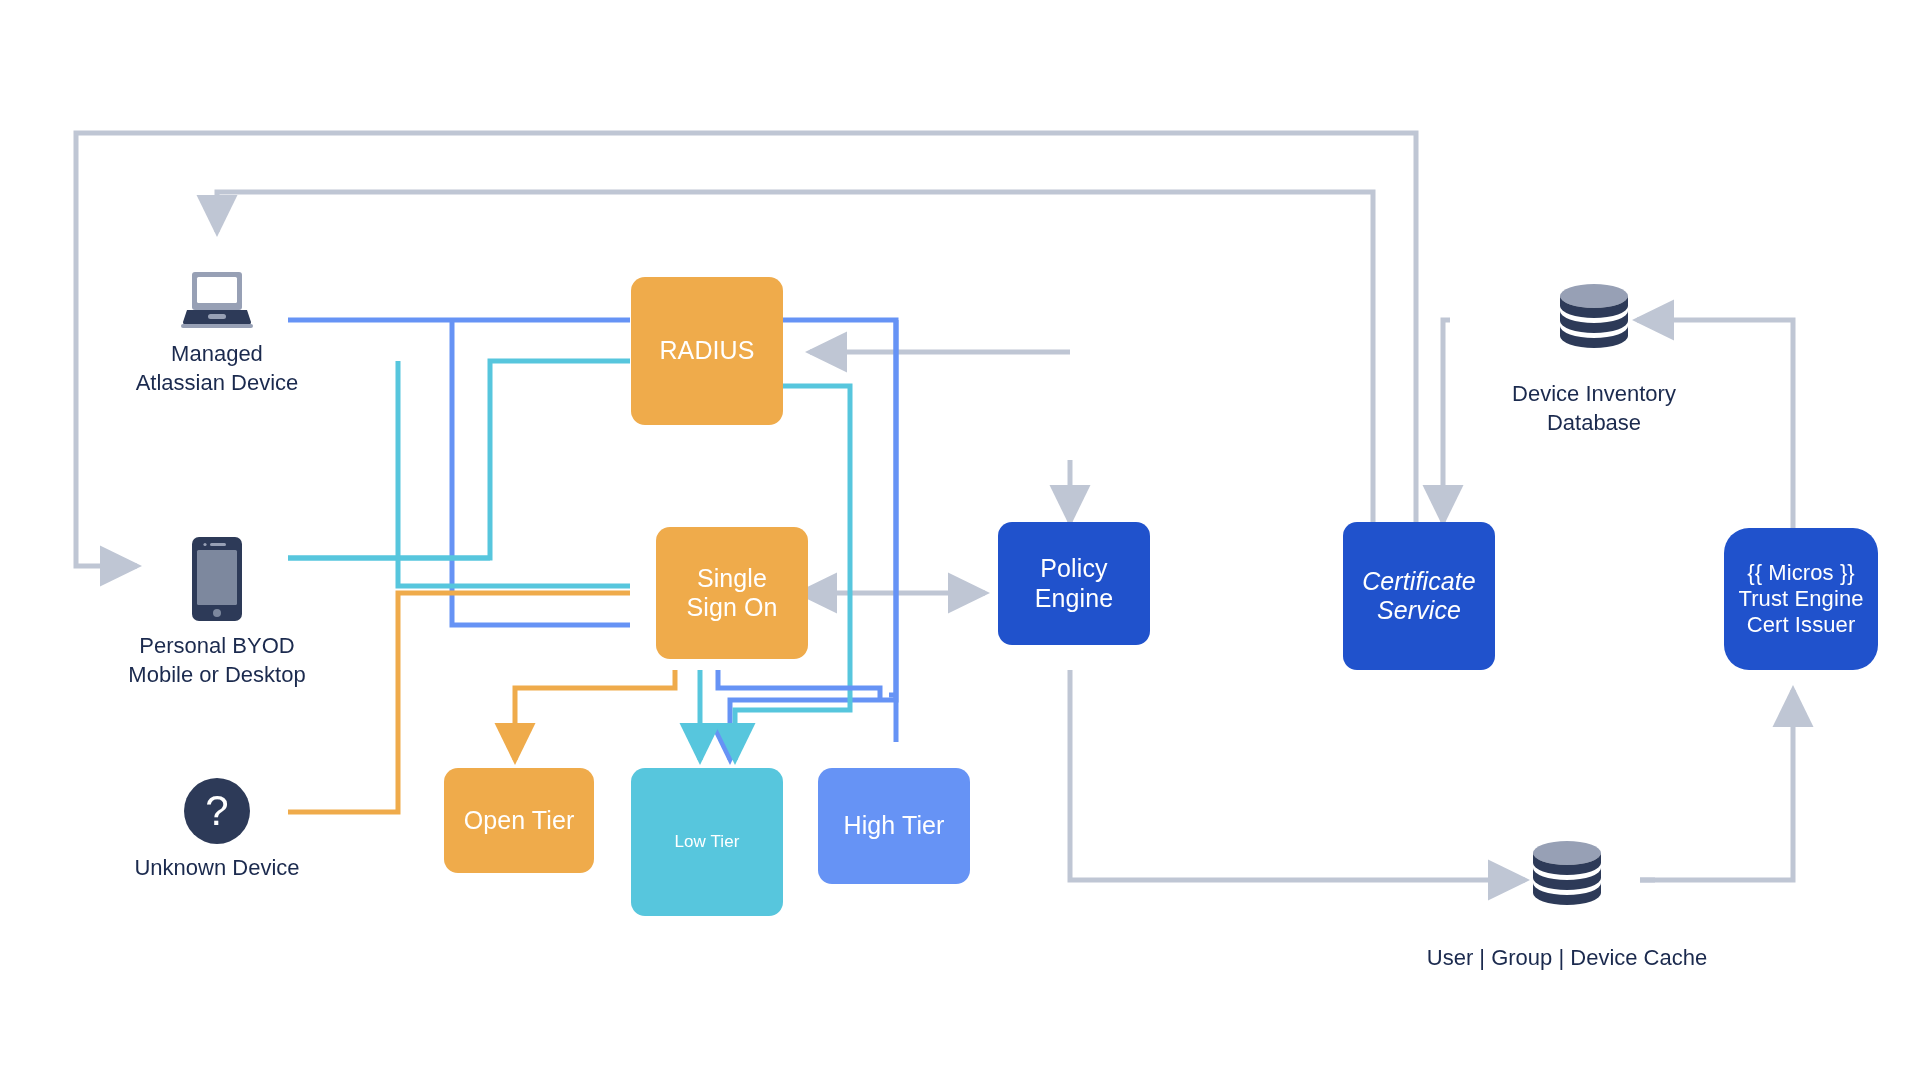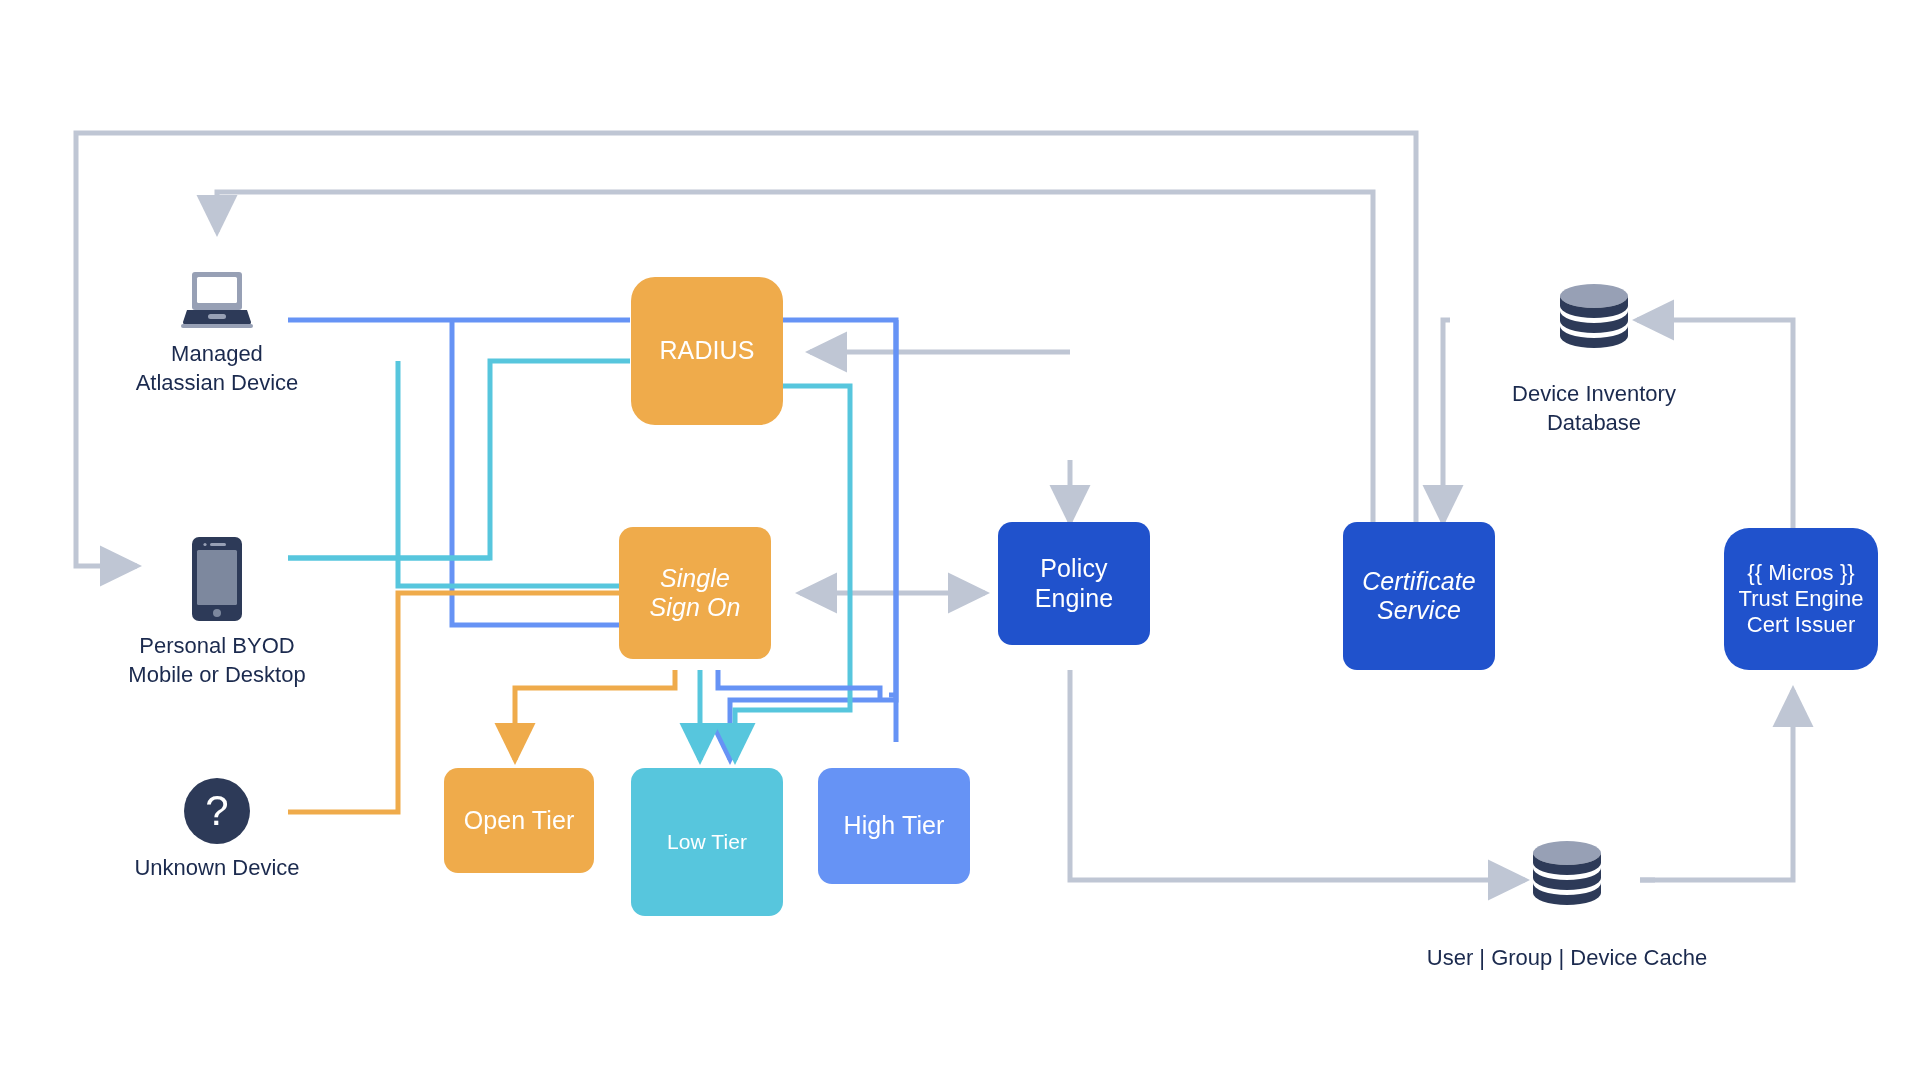--- a/index.html
+++ b/index.html
@@ -145,38 +145,38 @@
   </div>
 
   <div class="endpoint" style="left:122px; top:778px; width:190px;">
     <svg width="66" height="66" viewBox="0 0 66 66">
       <circle cx="33" cy="33" r="33" fill="#2d3a58"></circle>
       <text x="33" y="47" text-anchor="middle" font-family="Liberation Sans, sans-serif" font-size="42" fill="#ffffff">?</text>
     </svg>
     <div class="cap">Unknown Device</div>
   </div>
 
-  <div class="node orange" style="left:631px; top:277px; width:152px; height:148px; font-size:25px;border-radius:24px;">RADIUS</div>
+  <div class="node orange" style="left:631px; top:277px; width:152px; height:148px; font-size:25px;">RADIUS</div>
 
-  <div class="node orange" style="left:619px; top:527px; width:152px; height:132px; font-size:25px;font-style:italic;">Single
+  <div class="node orange" style="left:656px; top:527px; width:152px; height:132px; font-size:25px;">Single
 Sign On</div>
 
   <div class="node dblue" style="left:998px; top:522px; width:152px; height:123px; font-size:25px;">Policy
 Engine</div>
 
   <div class="node dblue" style="left:1343px; top:522px; width:152px; height:148px; font-size:25px;font-style:italic;">Certificate
 Service</div>
 
   <div class="node dblue" style="left:1724px; top:528px; width:154px; height:142px; font-size:22px;border-radius:25px;">{{ Micros }}
 Trust Engine
 Cert Issuer</div>
 
   <div class="node orange" style="left:444px; top:768px; width:150px; height:105px; font-size:25px;">Open Tier</div>
 
-  <div class="node cyan" style="left:631px; top:768px; width:152px; height:148px; font-size:21px;">Low Tier</div>
+  <div class="node cyan" style="left:631px; top:768px; width:152px; height:148px; font-size:17px;">Low Tier</div>
 
   <div class="node lblue" style="left:818px; top:768px; width:152px; height:116px; font-size:25px;">High Tier</div>
 
   <div class="icon-wrap" style="left:1552px; top:281px;">
     <svg width="84" height="84" viewBox="0 0 84 84">
       <ellipse cx="42" cy="15" rx="34" ry="12" fill="#97a0b5"></ellipse>
       <path d="M8 15 v10 a34 12 0 0 0 68 0 v-10 a34 12 0 0 1 -68 0 z" fill="#2d3a58"></path>
       <path d="M8 30 v10 a34 12 0 0 0 68 0 v-10 a34 12 0 0 1 -68 0 z" fill="#2d3a58"></path>
       <path d="M8 45 v10 a34 12 0 0 0 68 0 v-10 a34 12 0 0 1 -68 0 z" fill="#2d3a58"></path>
     </svg>

